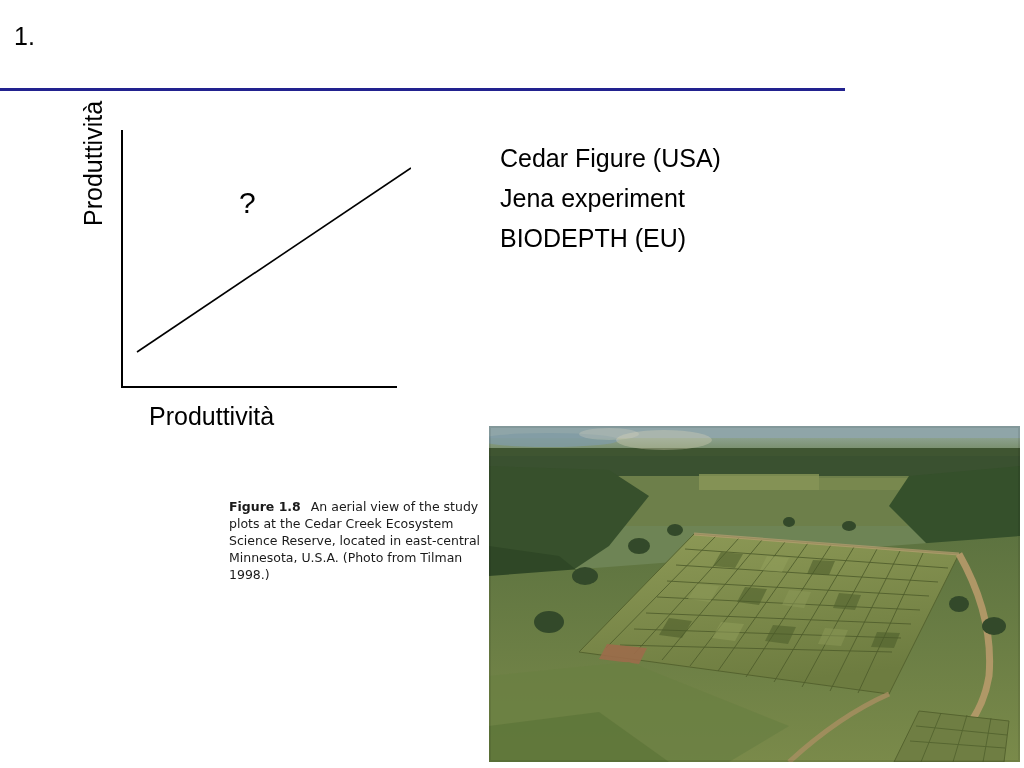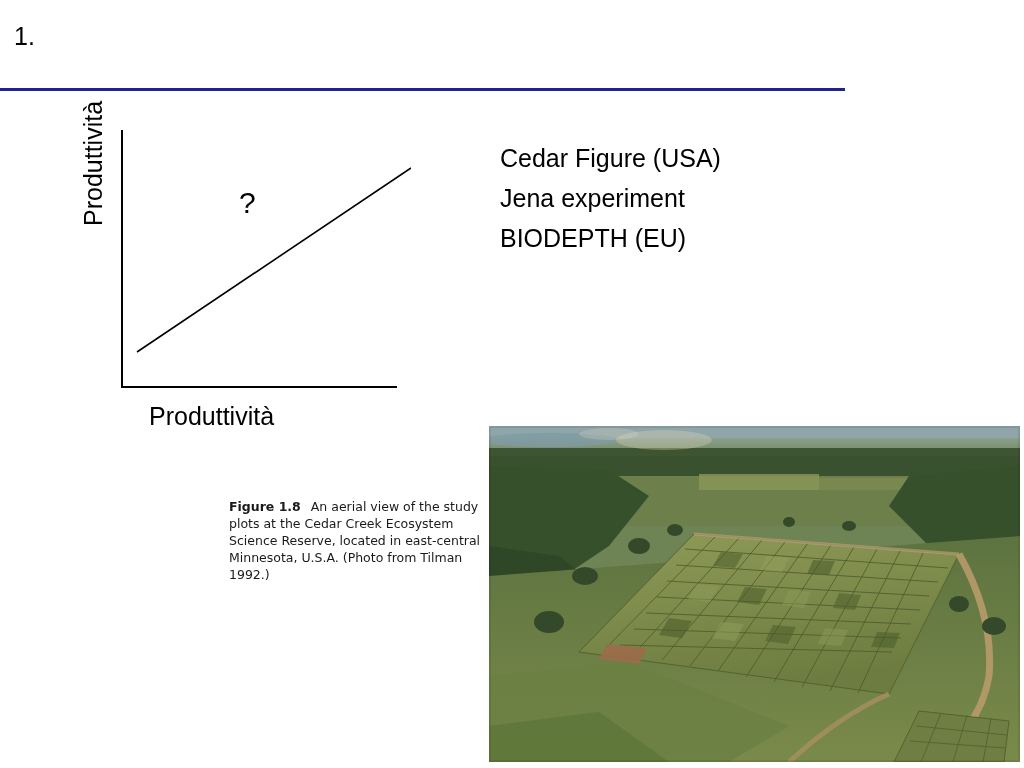--- a/index.html
+++ b/index.html
@@ -176,21 +176,21 @@
   <div id="x-axis-label">Produttività</div>
 </div>
 
 <div id="site-list">
   <div>Cedar Figure (USA)</div>
   <div>Jena experiment</div>
   <div>BIODEPTH (EU)</div>
 </div>
 
 <div id="figure-caption">
-  <span class="fig-label">Figure 1.8</span><span class="fig-gap"></span><span>An aerial view of the study plots at the Cedar Creek Ecosystem Science Reserve, located in east-central Minnesota, U.S.A. (Photo from Tilman 1992.)</span>
+  <span class="fig-label">Figure 1.8</span><span class="fig-gap"></span><span>An aerial view of the study plots at the Cedar Creek Ecosystem Science Reserve, located in east-central Minnesota, U.S.A. (Photo from Tilman 1998.)</span>
 </div>
 
 <div id="aerial-photo">
   <svg width="531" height="336" viewBox="0 0 531 336">
     <defs>
       <linearGradient id="skyHaze" x1="0" y1="0" x2="0" y2="1">
         <stop offset="0%" stop-color="#9fb3b0"></stop>
         <stop offset="60%" stop-color="#7c9272"></stop>
         <stop offset="100%" stop-color="#5f7a4e"></stop>
       </linearGradient>

